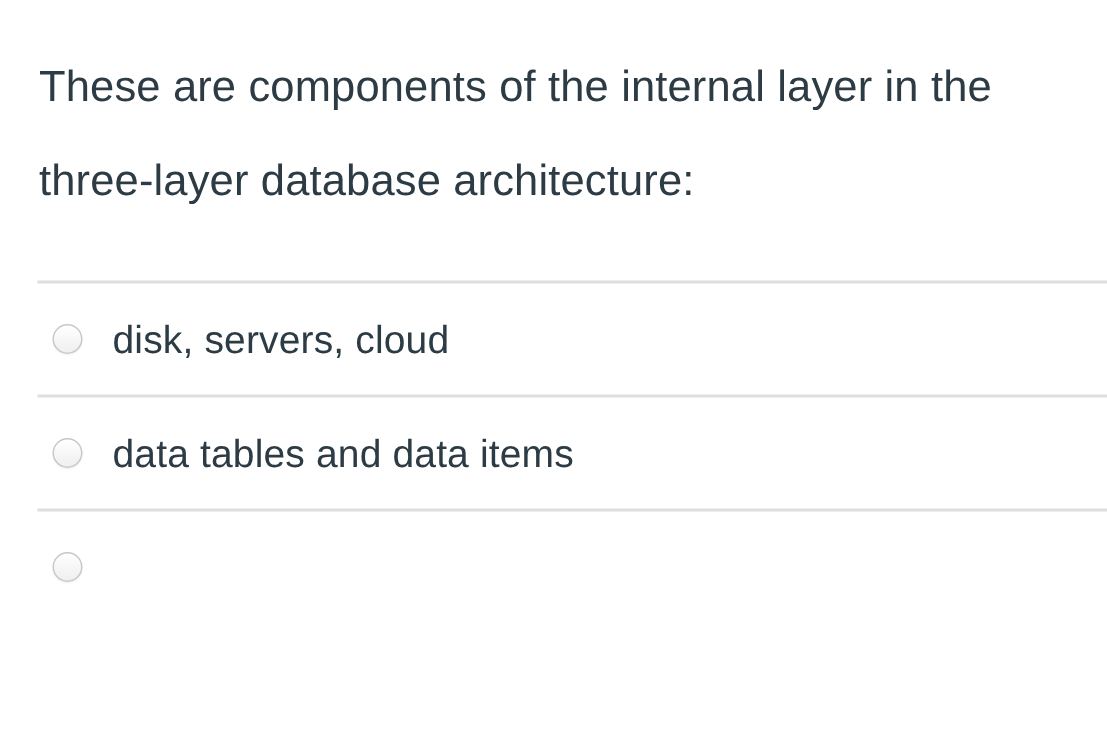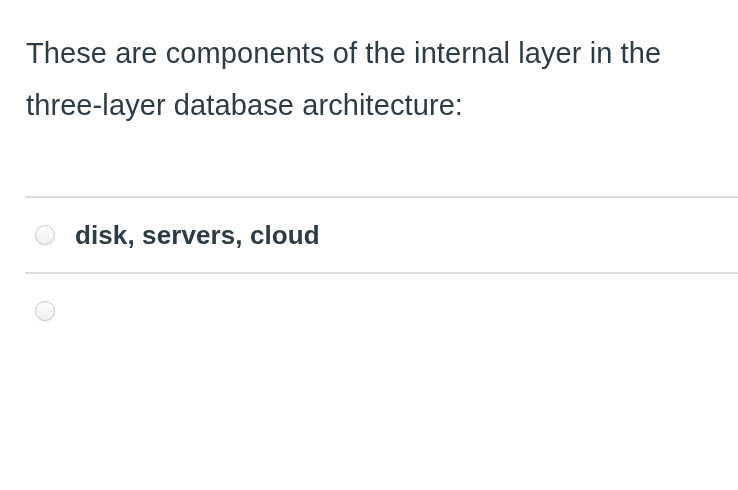--- a/index.html
+++ b/index.html
@@ -6,29 +6,28 @@
   html, body {
     width: 738px;
     height: 490px;
     background: #ffffff;
     overflow: hidden;
     font-family: "Liberation Sans", sans-serif;
   }
   .question-text {
     margin: 27px 24px 0 26px;
     font-size: 29px;
-    line-height: 52px;
+    line-height: 63px;
     font-weight: 400;
     color: #2d3b45;
     letter-spacing: 0.1px;
   }
   .options {
     margin-left: 25px;
-    margin-top: 65px;
-    font-weight: bold;
+    margin-top: 34px;
   }
   .option-row {
     height: 76px;
     border-top: 2px solid #dcdee0;
     display: flex;
     align-items: center;
   }
   .radio {
     width: 20px;
     height: 20px;
@@ -53,18 +52,22 @@
 <div class="question-text">These are components of the internal layer in the three-layer database architecture:</div>
 
 <div class="options">
 
   <div class="option-row">
     <span class="radio"></span>
     <span class="option-label">disk, servers, cloud</span>
   </div>
 
 
+  <div class="option-row">
+    <span class="radio"></span>
+    <span class="option-label">data tables and data items</span>
+  </div>
 
   <div class="option-row">
     <span class="radio"></span>
   </div>
 
 </div>
 
 </body></html>

